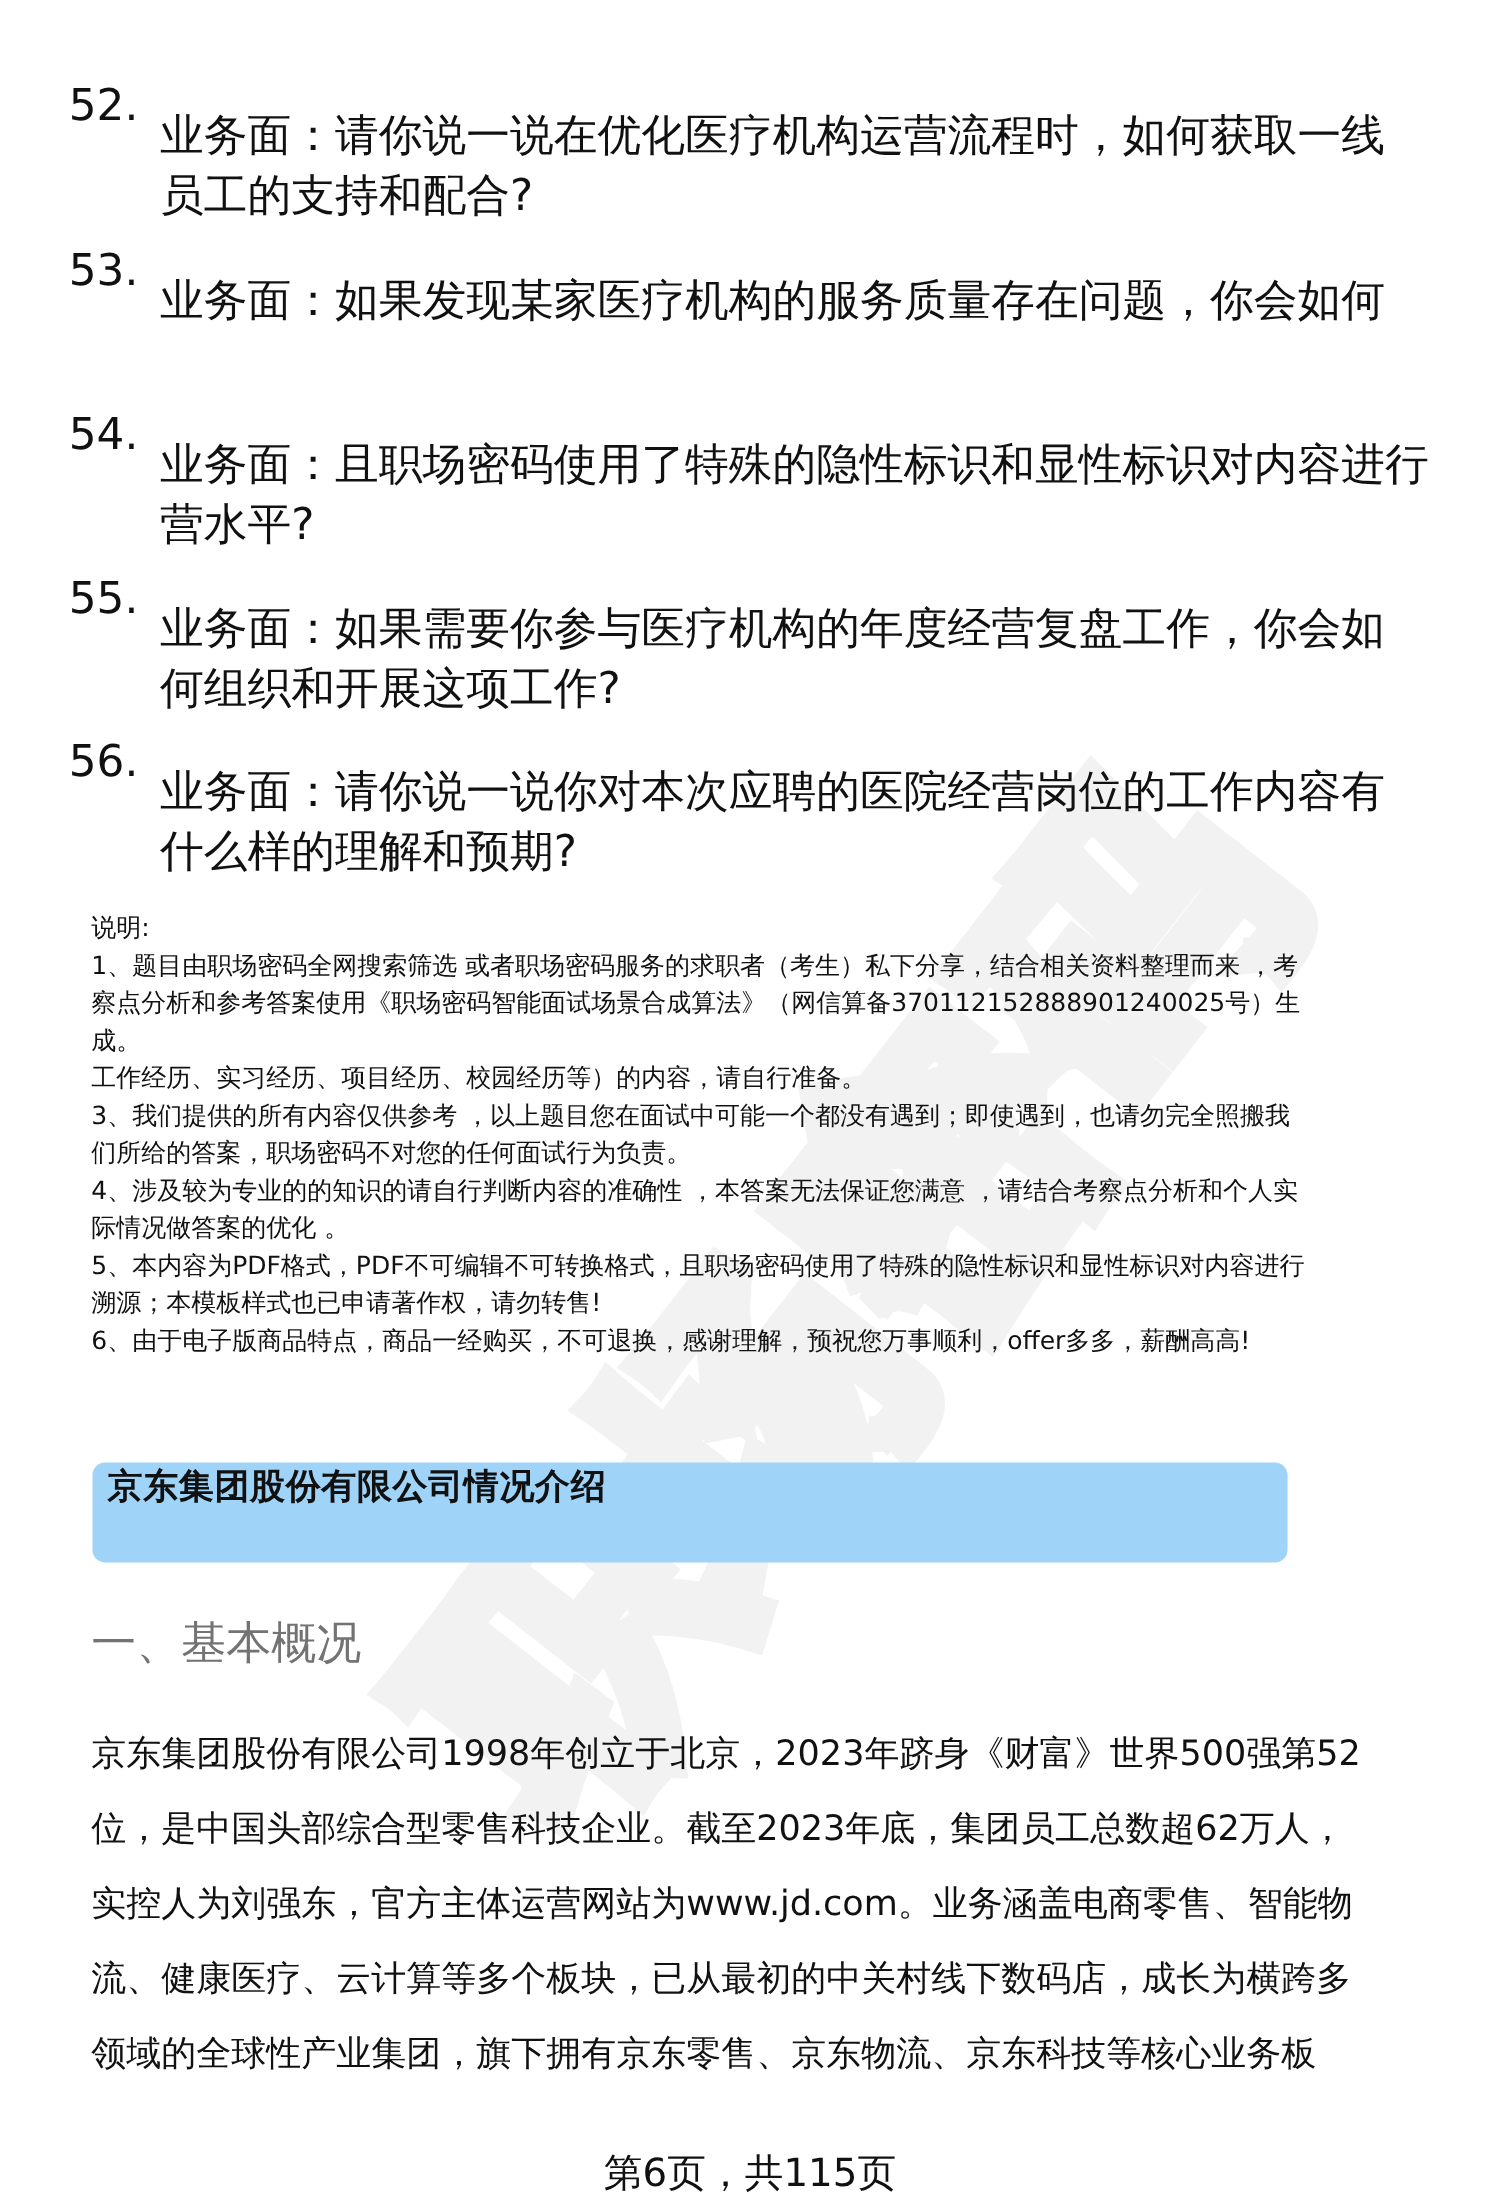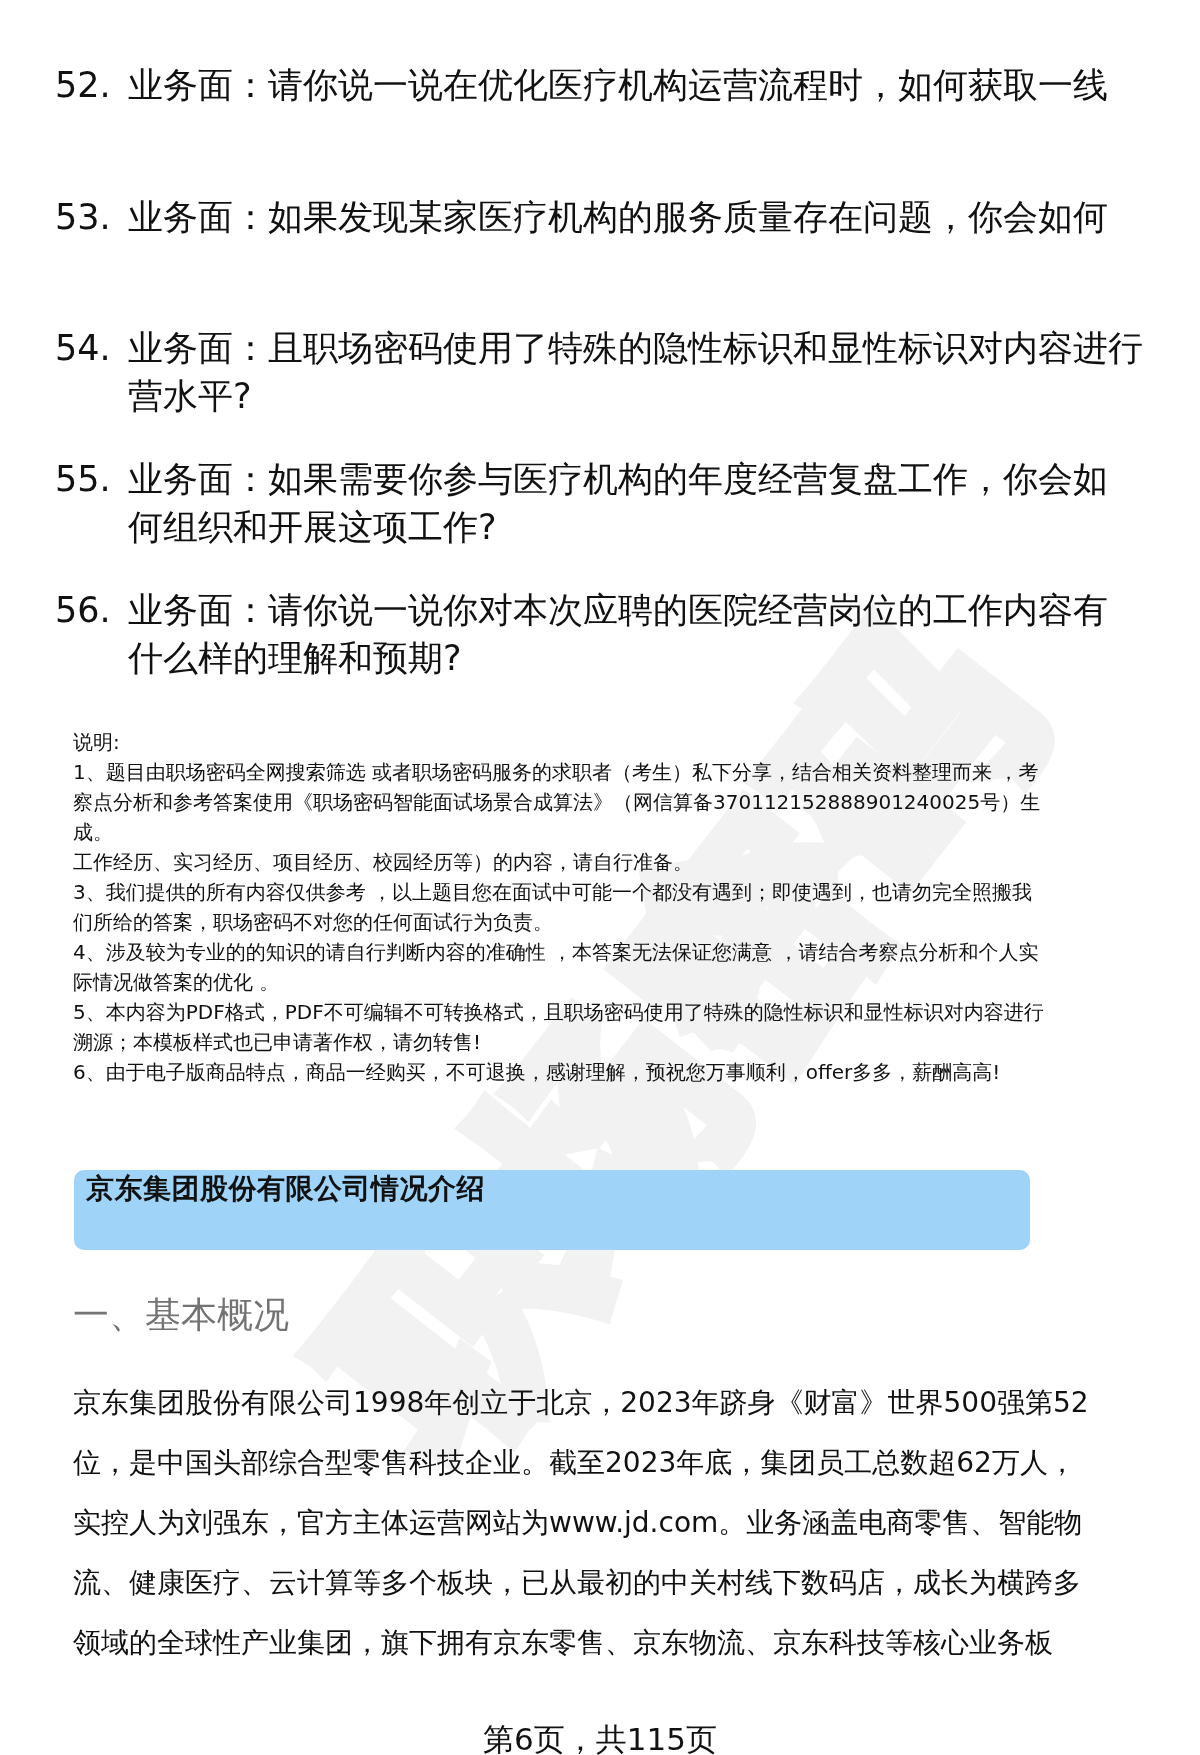--- a/index.html
+++ b/index.html
@@ -14,21 +14,21 @@
     color: transparent; -webkit-text-stroke: 22px #f2f2f2;
     white-space: nowrap; z-index: 0; pointer-events: none; text-align: center;
   }
   .content { position: absolute; inset: 0; z-index: 1; }
 
   .question {
     position: absolute; left: 55px; width: 1100px;
     font-size: 35px; line-height: 48px; color: #111;
   }
   .q-num { position: absolute; left: 0; top: 0; }
-  .q-text { position: absolute; left: 73px; width: 1030px; }
+  .q-text { position: absolute; left: 73px; width: 1030px; margin-top: 24px; }
 
   .notes {
     position: absolute; left: 73px; top: 727px; width: 1090px;
     font-size: 20px; line-height: 30px; color: #111;
   }
   .notes p { margin: 0; }
 
   .banner {
     position: absolute; left: 74px; top: 1170px; width: 956px; height: 80px;
     background: #9fd3f8; border-radius: 10px;
@@ -56,20 +56,21 @@
 <body>
 
 <div class="watermark">职场密码</div>
 
 <div class="content">
 
   <div class="question" style="top:61px;">
     <span class="q-num">52.</span>
     <div class="q-text">
       <div>业务面：请你说一说在优化医疗机构运营流程时，如何获取一线</div>
+      <div>员工的支持和配合?</div>
     </div>
   </div>
 
   <div class="question" style="top:193px;">
     <span class="q-num">53.</span>
     <div class="q-text">
       <div>业务面：如果发现某家医疗机构的服务质量存在问题，你会如何</div>
     </div>
   </div>
 

